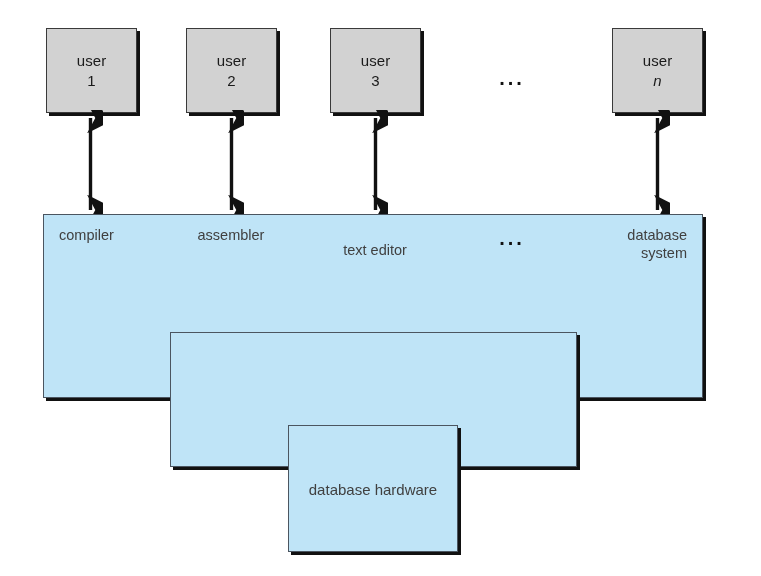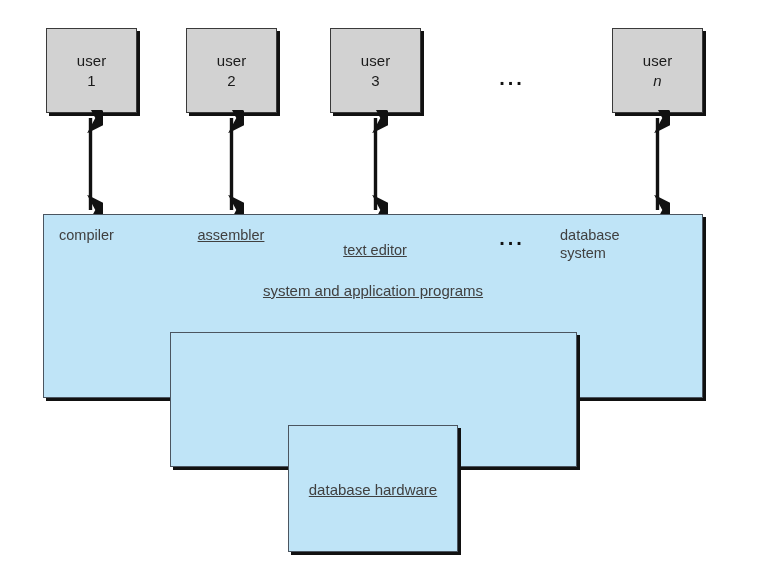--- a/index.html
+++ b/index.html
@@ -71,22 +71,22 @@
   }
   .blue-box.band { background: #bfe4f7; }
 
   .label {
     position: absolute;
     font-size: 14.5px;
     line-height: 18px;
     color: #404040;
     white-space: nowrap;
   }
-  .label.ctr { transform: translateX(-50%); text-align: left; text-decoration: underline; }
-  .label.right { white-space: normal; }
+  .label.ctr { transform: translateX(-50%); text-align: left; }
+  .label.right { text-align: right; white-space: normal; }
   .label.big { font-size: 15px; }
 </style>
 </head>
 <body>
 
 <div id="canvas">
 
   <div class="user-box" style="left:46px; top:28px;">
     <div class="ln">user</div>
     <div class="ln">1</div>
@@ -141,21 +141,20 @@
 
   <div class="label ctr" style="left:375px; top:226px;margin-top:15px;">text editor</div>
 
   <div class="ellipsis" style="left:512px; top:238px;">...</div>
 
   <div class="label right" style="left:560px; top:226px; width:127px;">
     <div>database</div>
     <div>system</div>
   </div>
 
-  <div class="label ctr big" style="left:373px; top:282px;">system and application programs</div>
 
   <div class="blue-box" style="left:170px; top:332px; width:407px; height:135px;"></div>
 
 
   <div class="blue-box" style="left:288px; top:425px; width:170px; height:127px;"></div>
 
   <div class="label ctr big" style="left:373px; top:481px;">database hardware</div>
 
 </div>
 

